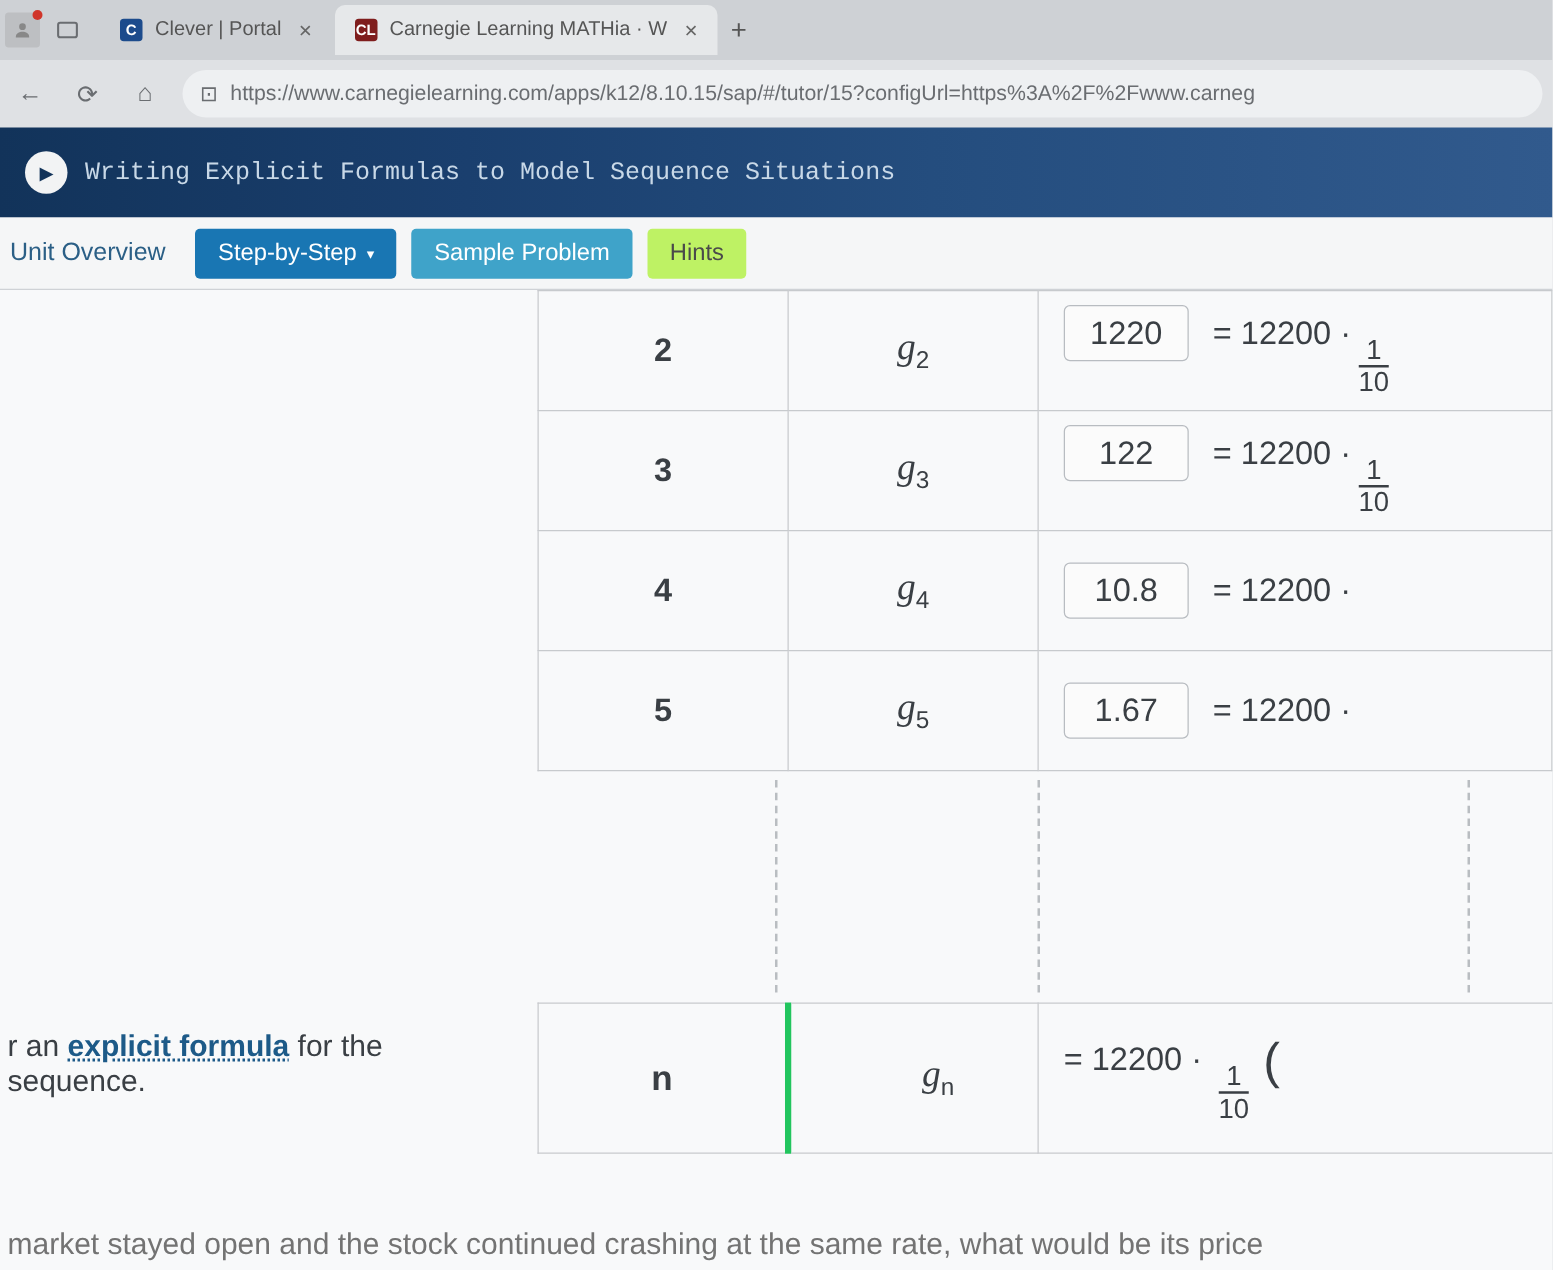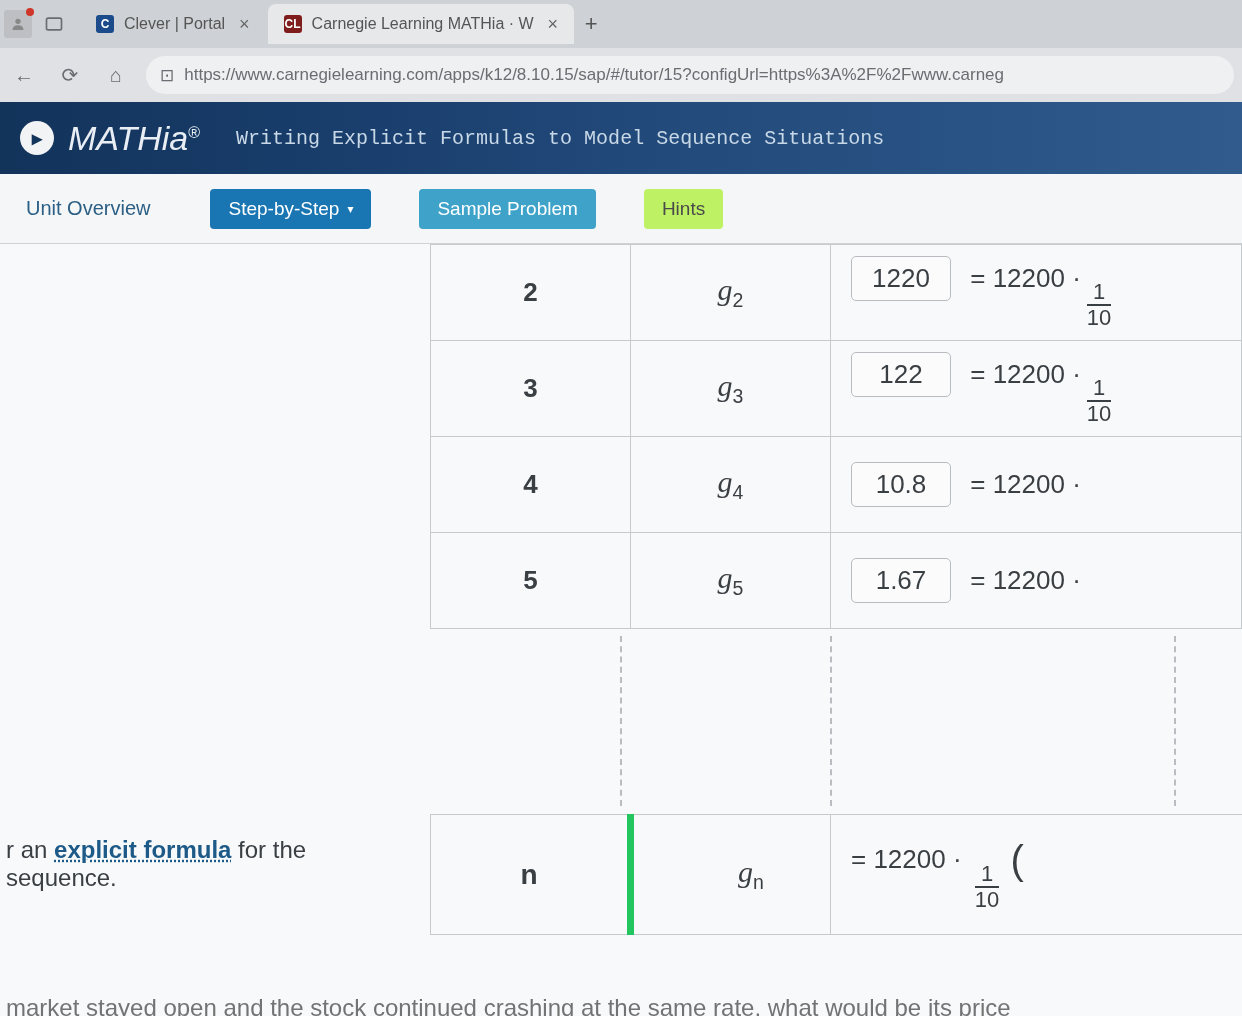--- a/index.html
+++ b/index.html
@@ -25,23 +25,23 @@
     .url-box .lock { margin-right:10px; }
 
     
     .app-header { display:flex; align-items:center; height:72px; background: linear-gradient(90deg, #12335a 0%, #1a3f6e 30%, #244d7e 60%, #315a8d 100%); padding:0 20px; color:#dce6ef;}
     .app-logo { width:34px; height:34px; border-radius:50%; background:#f2f3f4; color:#12335a; font-weight:bold; font-size:20px; display:flex; align-items:center; justify-content:center; margin-right:14px;}
     .app-name { font-family: 'Times New Roman', serif; font-size:34px; font-style:italic; color:#e9eef4; margin-right:36px;}
     .app-name sup{font-size:16px; font-style:normal;}
     .lesson-title { font-size:20px; color:#c8d8e7; font-style:normal;font-family:Liberation Mono, monospace;}
 
     
-    .toolbar { display:flex; align-items:center; height:70px; padding:0 20px; background:#f5f6f7; border-bottom:1px solid #cfd2d6;}
+    .toolbar { display:flex; align-items:center; height:58px; padding:0 2px; background:#f5f6f7; border-bottom:1px solid #cfd2d6;}
     .toolbar .unit-link { color:#2b5f86; font-size:20px; margin-right:18px; padding:0 6px; font-family:'Trebuchet MS',sans-serif;}
-    .btn { display:inline-flex; align-items:center; height:40px; padding:0 18px; border-radius:4px; font-size:19px; margin-right:12px; color:#fff; font-family:'Trebuchet MS',sans-serif;margin-left:36px;}
+    .btn { display:inline-flex; align-items:center; height:40px; padding:0 18px; border-radius:4px; font-size:19px; margin-right:12px; color:#fff; font-family:'Trebuchet MS',sans-serif;}
     .btn.step { background:#1976b3; }
     .btn.step::after{content:'▾'; font-size:12px; margin-left:8px;}
     .btn.sample { background:#3fa3c9; }
     .btn.hints { background:#bef264; color:#4a4a4a; }
     .btn.hints::after{content:''; }
 
     
     .content { position:relative; background:#f8f9fa; height: calc(100% - 48px - 54px - 72px - 58px); padding:0;}
     
     .table-wrap { position:absolute; top:0; left:430px; right:0; }
@@ -58,21 +58,21 @@
     .frac .num{border-bottom:2px solid #3a3f44; padding:0 6px 1px;}
     .frac .den{padding-top:1px;}
 
     .gen-wrap { position:absolute; top:570px; left:0; right:0; display:flex; align-items:stretch;}
     .prompt { width:430px; padding:22px 10px 22px 6px; font-size:24px; color:#3a3f44;}
     .prompt .uline{ color:#1d5a88; text-decoration:underline dotted; font-weight:bold;}
     .gen-table{ flex:1; border-collapse:collapse;}
     .gen-table td{border-top:1px solid #c7cacd;border-bottom:1px solid #c7cacd; height:120px; text-align:center; font-size:28px; color:#3a3f44; vertical-align:middle;}
     .gen-table td:first-child{border-left:1px solid #c7cacd;}
     .gen-table td.col-n{width:200px; font-weight:bold;}
-    .gen-table td.col-g{width:200px; border-left:7px solid #22c55e;border-right:1px solid #c7cacd;padding-left:38px;}
+    .gen-table td.col-g{width:200px; border-left:5px solid #22c55e;border-right:1px solid #c7cacd;padding-left:38px;}
     .gen-table td.col-val{text-align:left; padding-left:20px;}
     .paren{font-size:40px; vertical-align:-0.15em; margin-left:4px;}
 
     .bottom-q { position:absolute; bottom:6px; left:6px; right:6px; font-size:24px; color:#737373;}
 
     
     .vdash{position:absolute; width:0; border-left:2px dashed #b9bdc1;}
   </style>
 </head>
 <body>
@@ -109,21 +109,20 @@
     <div class="icon-btn">⌂</div>
     <div class="url-box">
       <span class="lock">⊡</span>
       <span>https://www.carnegielearning.com/apps/k12/8.10.15/sap/#/tutor/15?configUrl=https%3A%2F%2Fwww.carneg</span>
     </div>
   </div>
 </div>
 
 <div class="app-header">
   <div class="app-logo">▸</div>
-  <div class="app-name"><span>MATHia</span><sup>®</sup></div>
   <div class="lesson-title">Writing Explicit Formulas to Model Sequence Situations</div>
 </div>
 
 <div class="toolbar">
   <span class="unit-link">Unit Overview</span>
   <span class="btn step">Step-by-Step</span>
   <span class="btn sample">Sample Problem</span>
   <span class="btn hints">Hints</span>
 </div>
 

